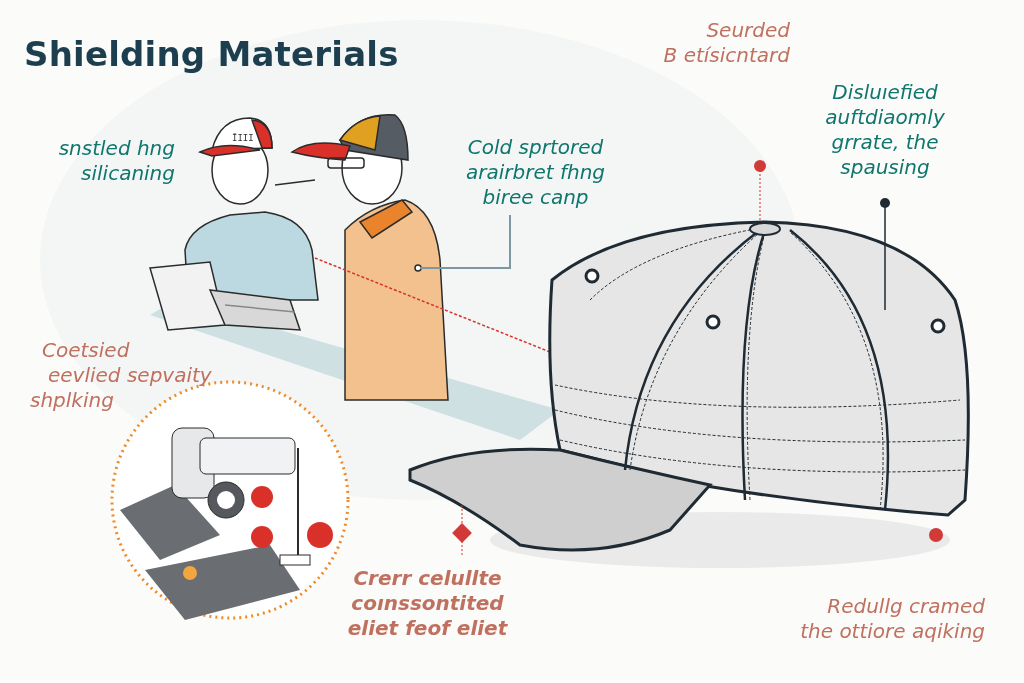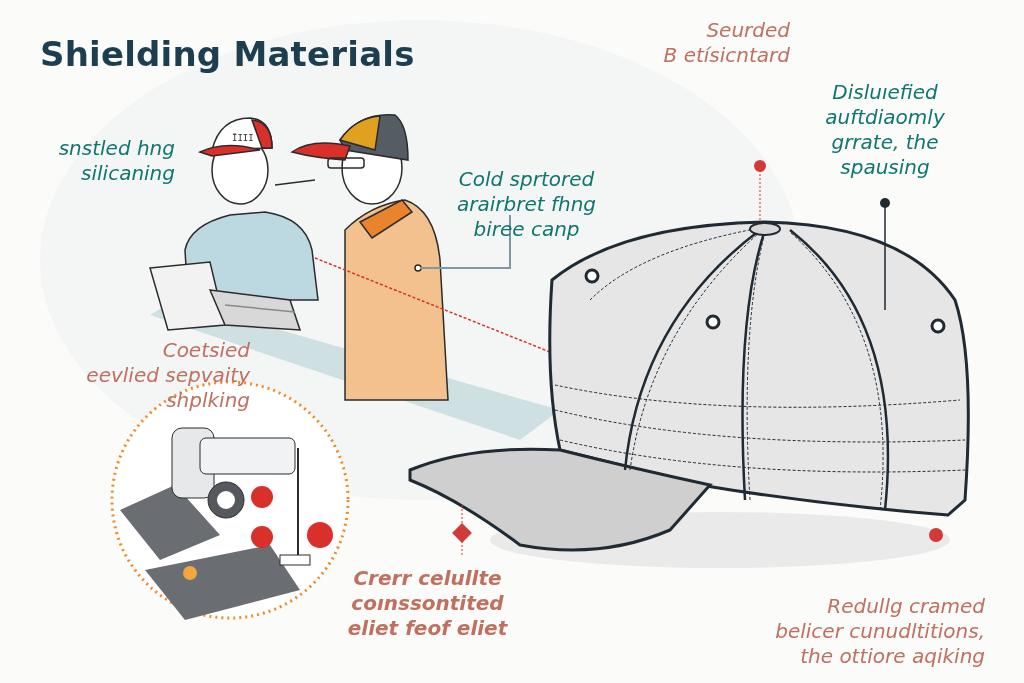--- a/index.html
+++ b/index.html
@@ -1,23 +1,23 @@
 <!DOCTYPE html>
 <html><head>
 <meta charset="utf-8">
 <style>
   html,body{margin:0;padding:0;}
   body{width:1024px;height:683px;position:relative;overflow:hidden;background:#fbfbfa;font-family:"DejaVu Sans","Liberation Sans",sans-serif;}
-  .title{position:absolute;left:40px;top:34px;font-size:34px;font-weight:bold;color:#1d3e4f;letter-spacing:0.2px;}
+  .title{position:absolute;left:24px;top:34px;font-size:34px;font-weight:bold;color:#1d3e4f;letter-spacing:0.2px;}
   .lbl{position:absolute;font-style:italic;font-size:20px;line-height:25px;}
   .teal{color:#0f766e;}
   .rust{color:#c0705e;}
   .r{text-align:right;}
   .c{text-align:center;}
-  .l{text-align:right;}
+  .l{text-align:left;}
   svg.art{position:absolute;left:0;top:0;}
 </style>
 </head>
 <body>
 
 <svg class="art" width="1024" height="683" viewBox="0 0 1024 683">
 
   <ellipse cx="420" cy="260" rx="380" ry="240" fill="#f4f6f6"></ellipse>
 
   <g>
@@ -124,35 +124,34 @@
   <div>auftdiaomly</div>
   <div>grrate, the</div>
   <div>spausing</div>
 </div>
 
 <div class="lbl teal r" style="left:20px;top:136px;width:155px;">
   <div>snstled hng</div>
   <div>silicaning</div>
 </div>
 
-<div class="lbl teal c" style="left:434px;top:135px;width:185px;margin-top:32px;">
+<div class="lbl teal c" style="left:443px;top:135px;width:185px;">
   <div>Cold sprtored</div>
   <div>arairbret fhng</div>
   <div>biree canp</div>
 </div>
 
 <div class="lbl rust l" style="left:30px;top:338px;width:220px;">
   <div style="padding-left:12px">Coetsied</div>
   <div style="padding-left:18px">eevlied sepvaity</div>
   <div>shplking</div>
 </div>
 
 <div class="lbl rust c" style="left:345px;top:566px;width:165px;font-weight:bold;">
   <div>Crerr celullte</div>
   <div>coınssontited</div>
   <div>eliet feof eliet</div>
 </div>
 
 <div class="lbl rust r" style="left:760px;top:570px;width:225px;margin-top:24px;">
   <div>Redullg cramed</div>
-  <div>belicer cunudltitions,</div>
   <div>the ottiore aqiking</div>
 </div>
 
 </body></html>

